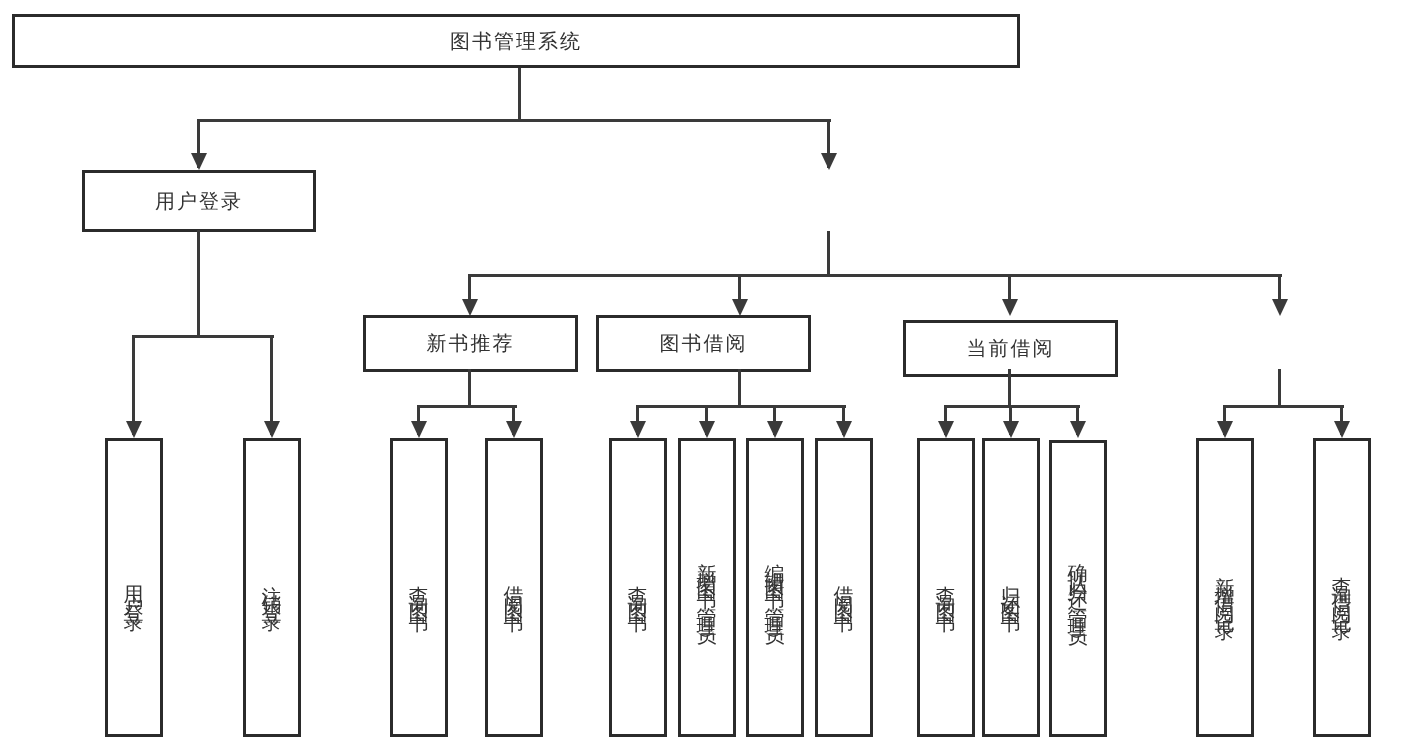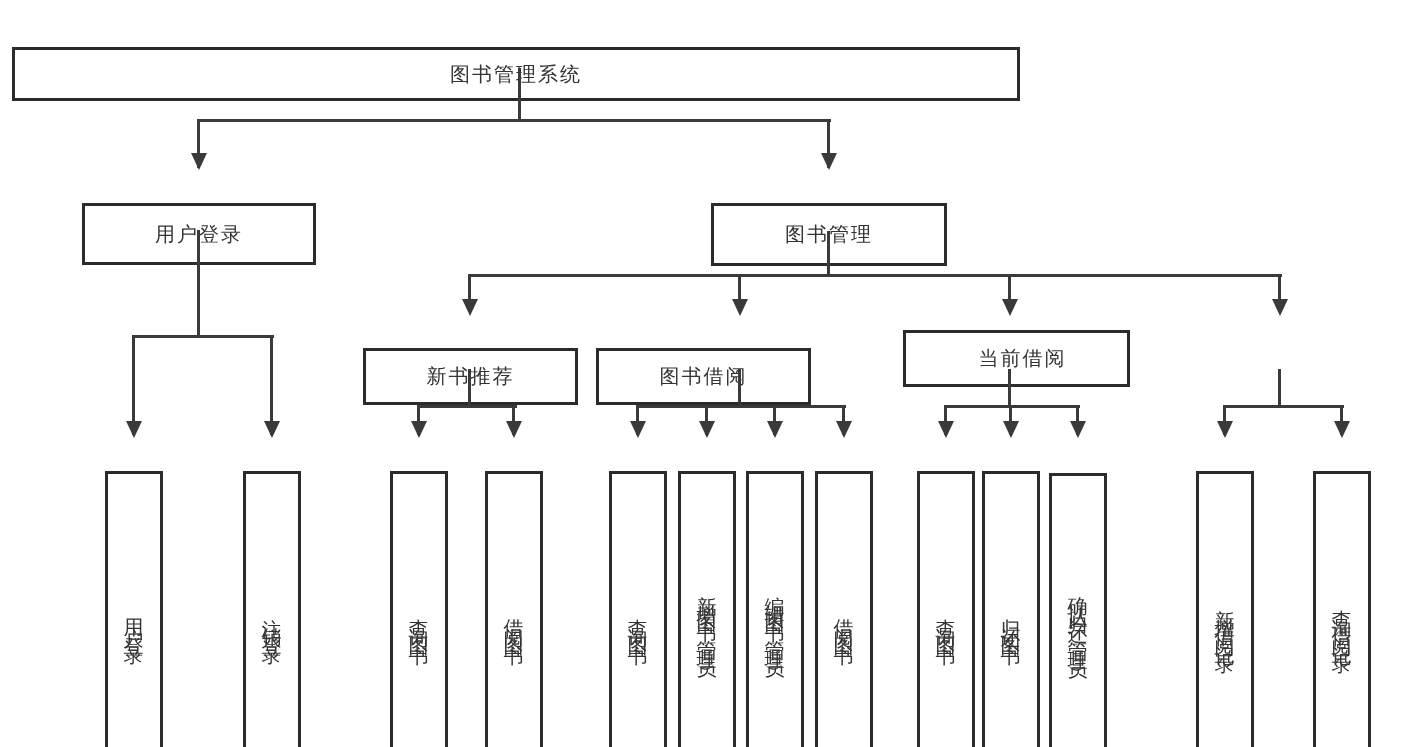--- a/index.html
+++ b/index.html
@@ -3,21 +3,21 @@
 <meta charset="utf-8">
 <style>
   html,body{margin:0;padding:0;background:#ffffff;}
   .canvas{
     position:relative;width:1405px;height:747px;background:#ffffff;overflow:hidden;
     font-family:"DejaVu Sans","Liberation Sans",sans-serif;color:#2f2f2f;
   }
   .box{
     position:absolute;border:3px solid #2b2b2b;background:#ffffff;
     display:flex;align-items:center;justify-content:center;
-    font-size:20px;color:#333333;box-sizing:content-box;margin-top:33px;
+    font-size:20px;color:#333333;box-sizing:content-box;
   }
   .hbox span{letter-spacing:2px;white-space:nowrap;}
   .leaf span{
     writing-mode:vertical-rl;text-orientation:mixed;
     letter-spacing:0.45em;line-height:1;font-size:20px;white-space:nowrap;
   }
   .hl,.vl{position:absolute;background:#3a3a3a;}
   .hl{height:3px;}
   .vl{width:3px;}
   .ah{
@@ -42,23 +42,20 @@
   <div class="vl" style="left:518px;top:68px;height:54px;"></div>
   <div class="hl" style="left:197px;top:119px;width:634px;"></div>
   <div class="vl" style="left:197px;top:119px;height:49px;"></div>
   <div class="vl" style="left:827px;top:119px;height:49px;"></div>
   <div class="ah" style="left:191px;top:153px;"></div>
   <div class="ah" style="left:821px;top:153px;"></div>
 
   <div class="box hbox" style="left:82px;top:170px;width:228px;height:56px;">
     <span>用户登录</span>
   </div>
-  <div class="box hbox" style="left:711px;top:170px;width:230px;height:57px;">
-    <span>图书管理</span>
-  </div>
 
   <div class="vl" style="left:197px;top:230px;height:108px;"></div>
   <div class="hl" style="left:132px;top:335px;width:142px;"></div>
   <div class="vl" style="left:132px;top:335px;height:100px;"></div>
   <div class="vl" style="left:270px;top:335px;height:100px;"></div>
   <div class="ah" style="left:126px;top:421px;"></div>
   <div class="ah" style="left:264px;top:421px;"></div>
 
   <div class="vl" style="left:827px;top:231px;height:45px;"></div>
   <div class="hl" style="left:468px;top:274px;width:814px;"></div>
@@ -70,21 +67,21 @@
   <div class="ah" style="left:732px;top:299px;"></div>
   <div class="ah" style="left:1002px;top:299px;"></div>
   <div class="ah" style="left:1272px;top:299px;"></div>
 
   <div class="box hbox" style="left:363px;top:315px;width:209px;height:51px;">
     <span>新书推荐</span>
   </div>
   <div class="box hbox" style="left:596px;top:315px;width:209px;height:51px;text-align:center;">
     <span>图书借阅</span>
   </div>
-  <div class="box hbox" style="left:903px;top:297px;width:209px;height:51px;padding-left:12px;">
+  <div class="box hbox" style="left:903px;top:320px;width:209px;height:51px;">
     <span>当前借阅</span>
   </div>
 
   <div class="vl" style="left:468px;top:369px;height:39px;"></div>
   <div class="hl" style="left:417px;top:405px;width:100px;"></div>
   <div class="vl" style="left:417px;top:405px;height:30px;"></div>
   <div class="vl" style="left:512px;top:405px;height:30px;"></div>
   <div class="ah" style="left:411px;top:421px;"></div>
   <div class="ah" style="left:506px;top:421px;"></div>
 

